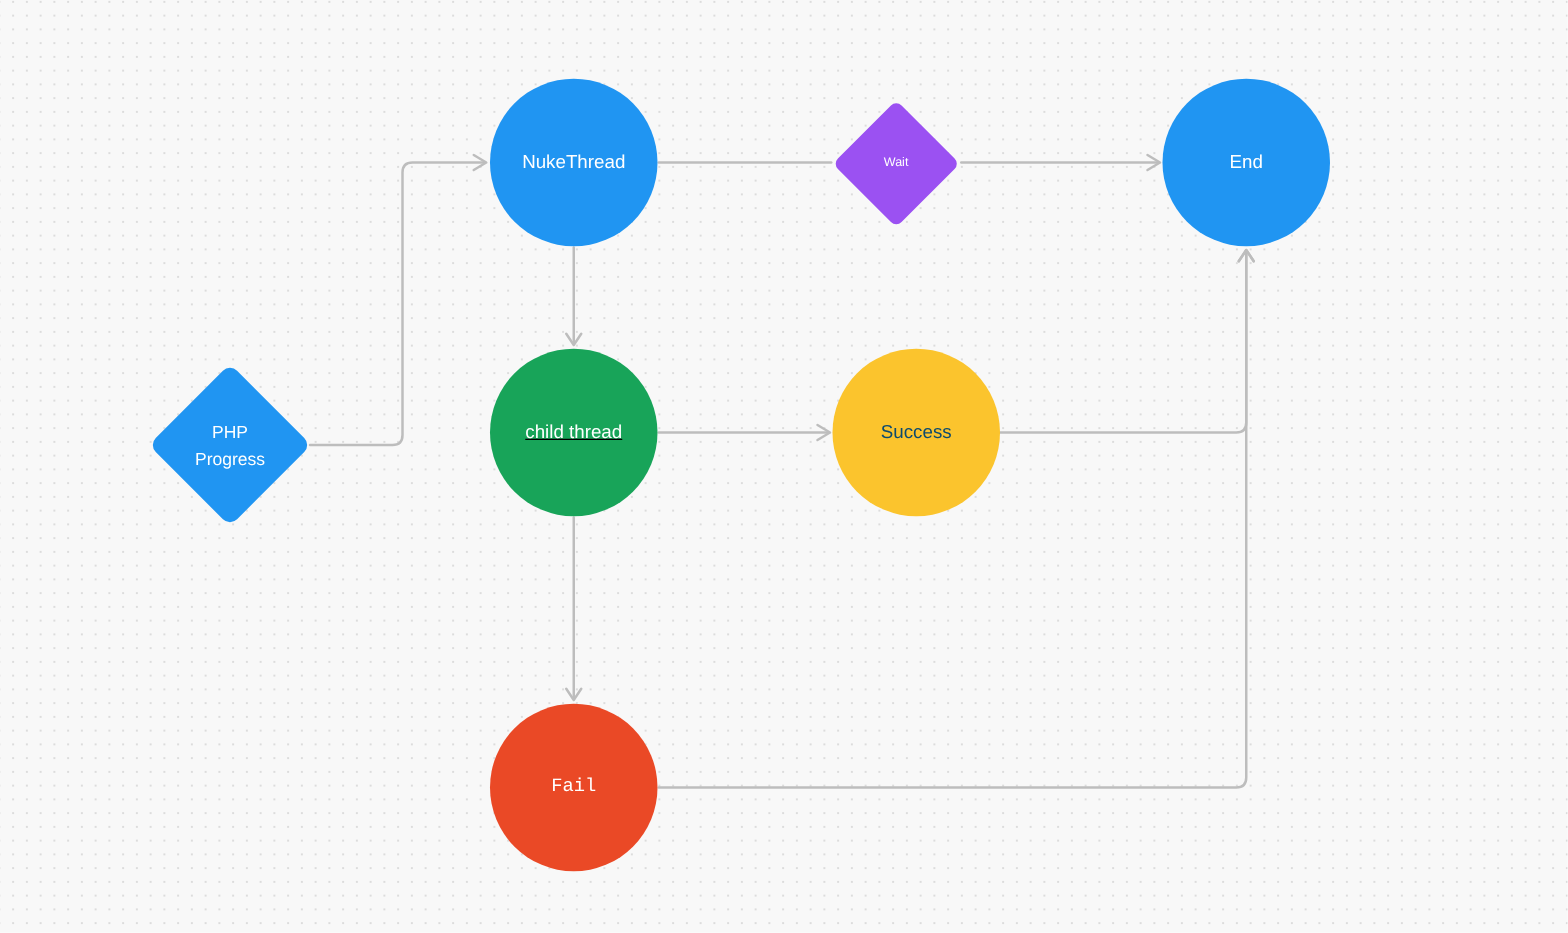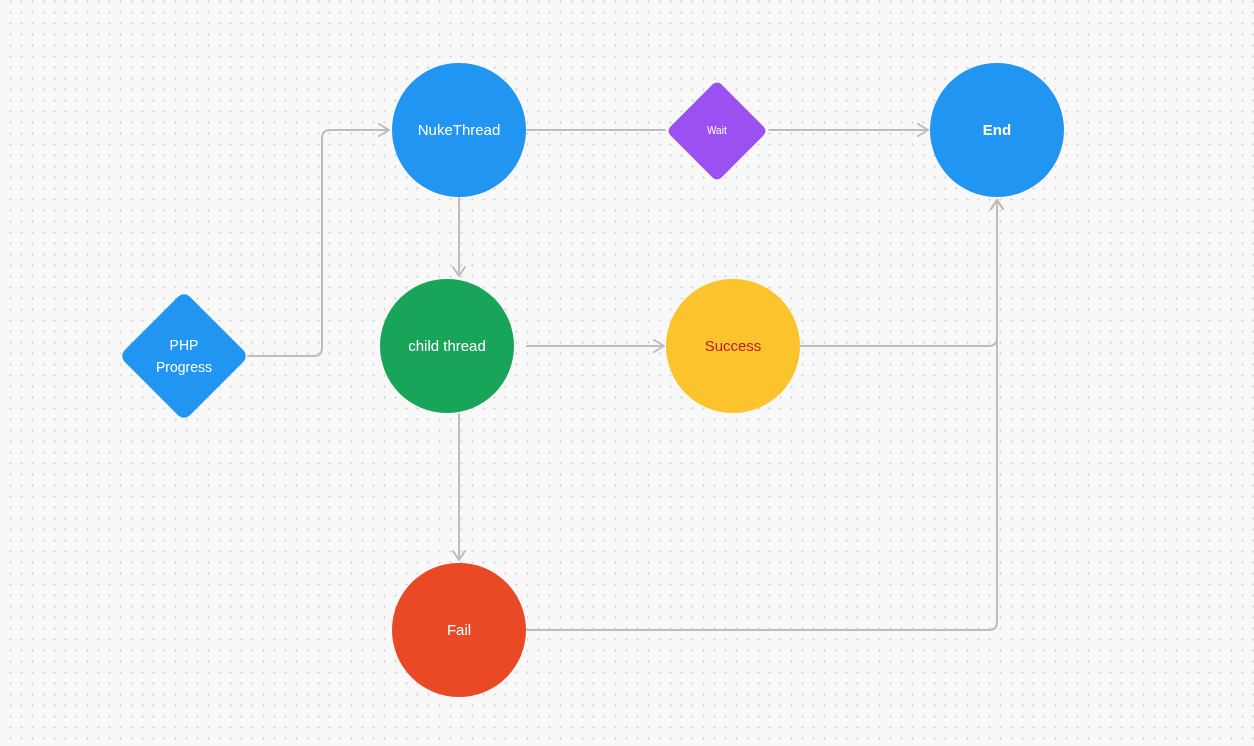--- a/index.html
+++ b/index.html
@@ -101,28 +101,28 @@
 
   <div class="node circle" style="left: 392px; top: 63px; background-color: rgb(32, 149, 242);" data-name="node-nukethread">
     <div class="label" data-name="node-nukethread-label" style="color: rgb(255, 255, 255); text-align: center;">NukeThread</div>
   </div>
 
   <div class="node diamond-box diamond-sm" style="left: 681px; top: 95px; background-color: rgb(155, 81, 242);" data-name="node-wait">
     <div class="label label-sm" data-name="node-wait-label" style="color: rgb(255, 255, 255);">Wait</div>
   </div>
 
   <div class="node circle" style="left: 930px; top: 63px; background-color: rgb(32, 149, 242);" data-name="node-end">
-    <div class="label" data-name="node-end-label" style="color: rgb(255, 255, 255); font-weight: bold;">End</div>
+    <div class="label" data-name="node-end-label" style="color: rgb(255, 255, 255);">End</div>
   </div>
 
-  <div class="node circle" style="left: 380px; top: 279px; background-color: rgb(24, 164, 89);" data-name="node-child-thread">
+  <div class="node circle" style="left: 392px; top: 279px; background-color: rgb(24, 164, 89); text-decoration: underline;" data-name="node-child-thread">
     <div class="label" data-name="node-child-thread-label" style="color: rgb(255, 255, 255);">child thread</div>
   </div>
 
   <div class="node circle" style="left: 666px; top: 279px; background-color: rgb(251, 196, 45);" data-name="node-success">
-    <div class="label" data-name="node-success-label" style="color: #b91c1c;">Success</div>
+    <div class="label" data-name="node-success-label" style="color: #0c4a6e;">Success</div>
   </div>
 
   <div class="node circle" style="left: 392px; top: 563px; background-color: rgb(234, 73, 38);" data-name="node-fail">
-    <div class="label" data-name="node-fail-label" style="color: rgb(255, 255, 255);">Fail</div>
+    <div class="label" data-name="node-fail-label" style="color: rgb(255, 255, 255); font-family: Liberation Mono, monospace;">Fail</div>
   </div>
 
 </div>
 
 </body></html>

